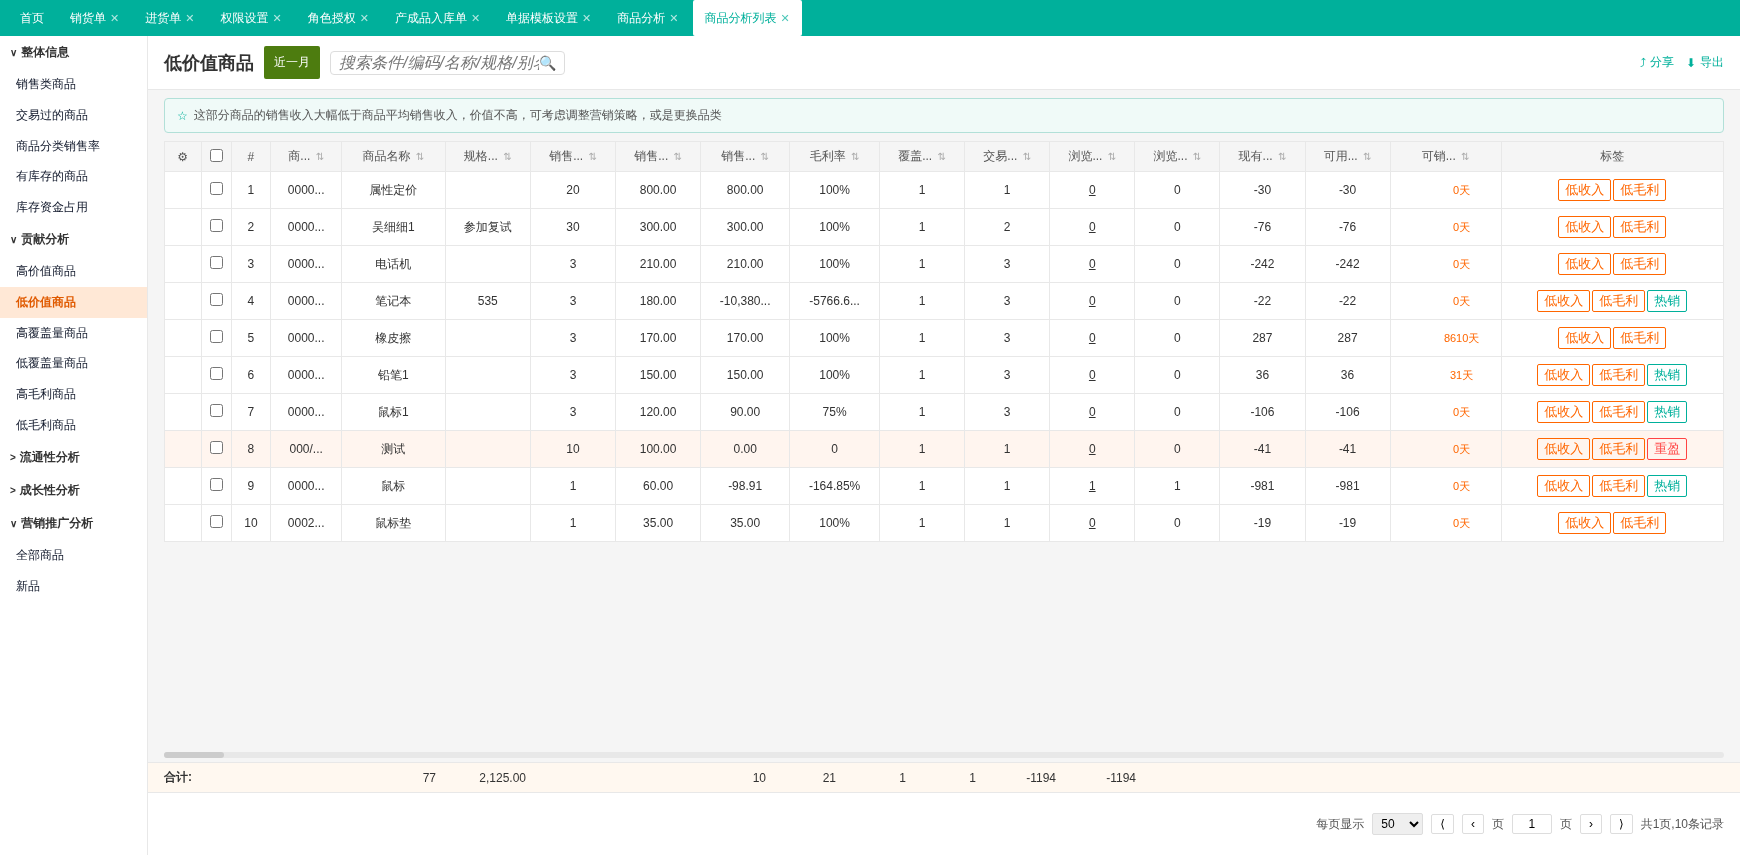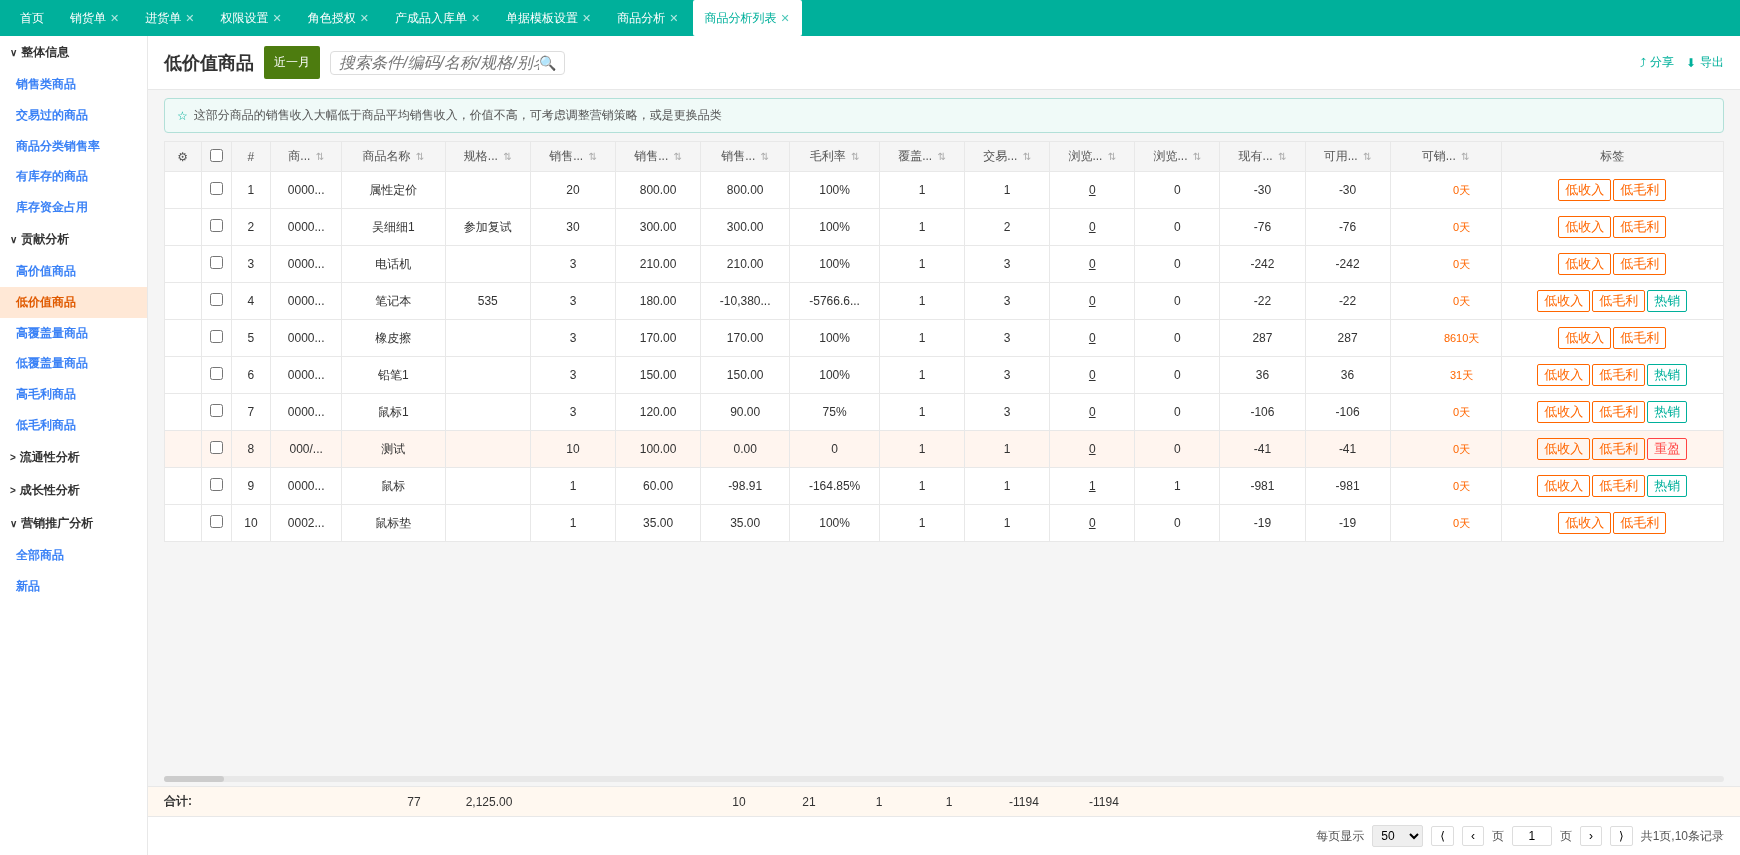--- a/index.html
+++ b/index.html
@@ -42,24 +42,23 @@
       display: flex;
       align-items: center;
       padding: 8px 10px;
       color: #333;
       font-weight: bold;
       cursor: pointer;
     }
     .sidebar-section-header .arrow { margin-right: 4px; font-size: 10px; }
     .sidebar-item {
       padding: 7px 16px;
-      color: #3b82f6;
+      color: #0f172a;
       cursor: pointer;
       line-height: 1.4;
-      font-weight: bold;
     }
     .sidebar-item.active { background: #ffe8d6; color: #e05a00; font-weight: bold; }
 
     
     .content {
       flex: 1;
       display: flex;
       flex-direction: column;
       overflow: hidden;
     }
@@ -190,29 +189,29 @@
       width: 220px;
       font-weight: bold;
       flex-shrink: 0;
     }
     .footer-cells {
       display: flex;
       flex: 1;
       gap: 0;
     }
     .footer-cell {
-      text-align: center;
+      text-align: right;
       padding: 0 8px;
     }
 
     
     .pagination {
       background: #fff;
       border-top: 1px solid #e8e8e8;
-      padding: 8px 16px;
+      padding: 20px 16px;
       display: flex;
       justify-content: flex-end;
       align-items: center;
       gap: 8px;
       font-size: 12px;
       color: #555;
     }
     .page-btn {
       border: 1px solid #ddd;
       background: #fff;

